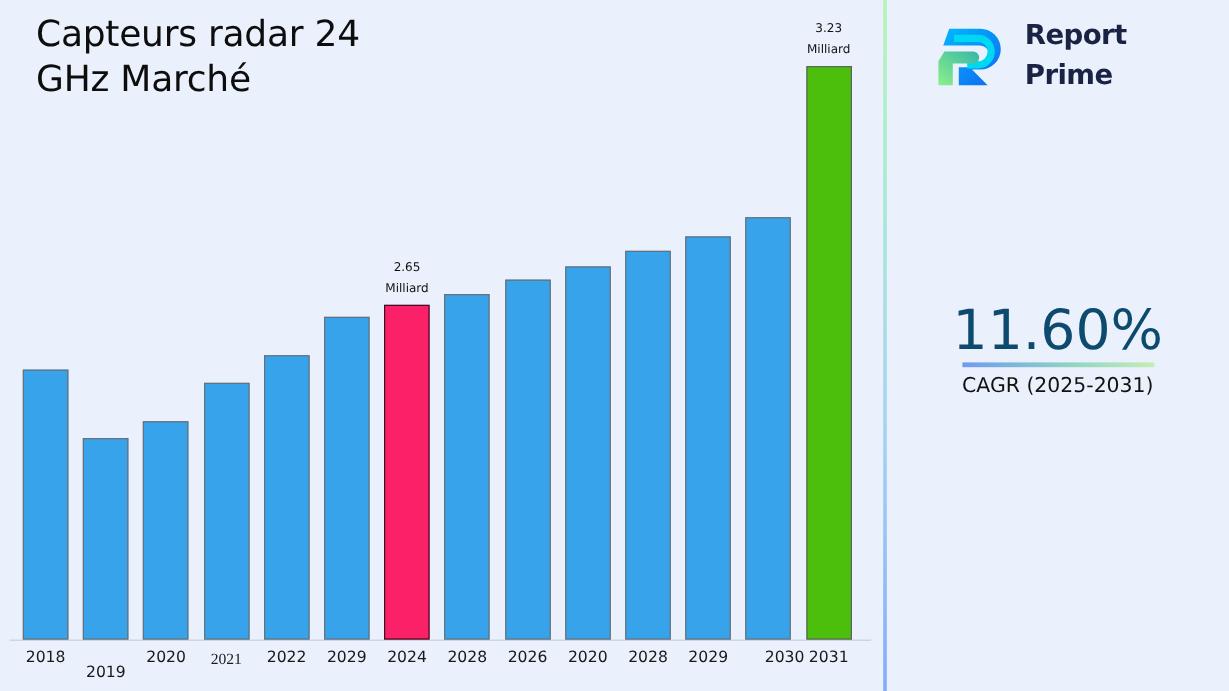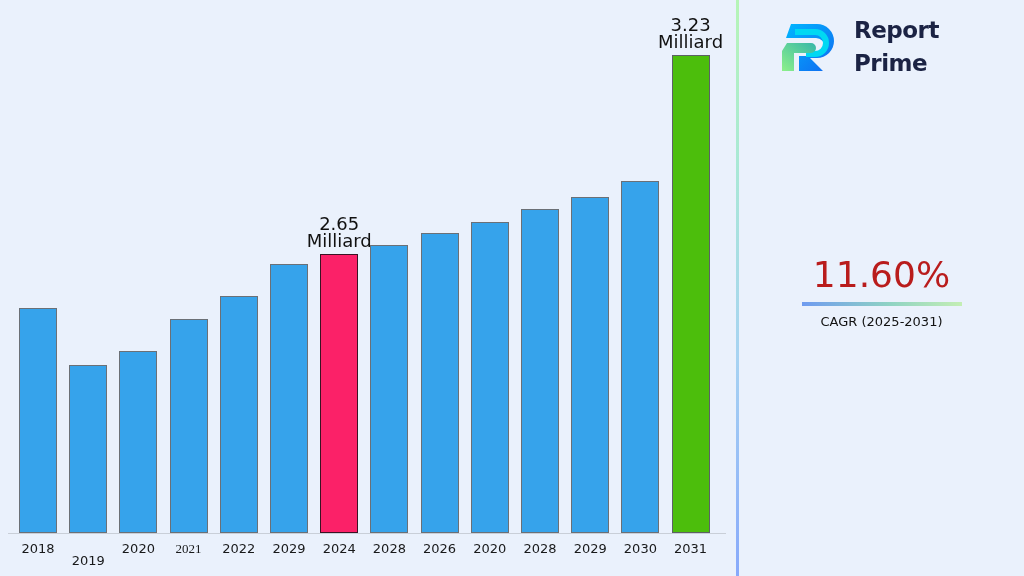--- a/index.html
+++ b/index.html
@@ -78,21 +78,21 @@
   }
   .bar.highlight-forecast {
     background: #4cbe0c;
     border-color: #5c6165;
   }
   .bar-value-label {
     position: absolute;
     left: 50%;
     transform: translateX(-50%);
     text-align: center;
-    font-size: 18px;
+    font-size: 10px;
     line-height: 17px;
     color: #111;
     white-space: pre-line;
     width: 90px;
   }
   .tick-label {
     position: absolute;
     top: 541px;
     width: 60px;
     text-align: center;
@@ -140,44 +140,46 @@
     letter-spacing: -0.5px;
   }
   #cagr-block {
     position: absolute;
     left: 0;
     top: 252px;
     width: 285px;
     text-align: center;
   }
   #cagr-value {
-    font-size: 36px;
+    font-size: 46px;
     line-height: 46px;
-    color: #b91c1c;
+    color: #0c4a6e;
     font-weight: 400;
   }
   #cagr-rule {
     width: 160px;
     height: 4px;
     margin: 4px auto 5px auto;
     background: linear-gradient(to right, #6f9bf0 0%, #8fd3c3 55%, #c4eeb4 100%);
   }
   #cagr-caption {
-    font-size: 13px;
+    font-size: 17px;
     line-height: 22px;
     color: #121212;
   }
 </style>
 </head>
 <body>
 
 <div id="root">
 
   <div id="left-panel">
 
+    <div id="chart-title">Capteurs radar 24
+GHz Marché</div>
 
     <div id="plot-area">
       <div id="axis-line"></div>
 
     <div class="bar-group" style="left: 19px;">
           <div class="bar" style="height: 225.45px;"></div>
         </div>
         <div class="tick-label" style="left: 8px;">2018</div>
         <div class="bar-group" style="left: 69.2px;">
           <div class="bar" style="height: 167.95px;"></div>
@@ -221,21 +223,21 @@
           <div class="bar" style="height: 324.35px;"></div>
         </div>
         <div class="tick-label" style="left: 510px;">2028</div>
         <div class="bar-group" style="left: 571.2px;">
           <div class="bar" style="height: 335.85px;"></div>
         </div>
         <div class="tick-label" style="left: 560.2px;">2029</div>
         <div class="bar-group" style="left: 621.4px;">
           <div class="bar" style="height: 351.95px;"></div>
         </div>
-        <div class="tick-label" style="left: 610.4px;">2030</div>
+        <div class="tick-label" style="left: 610.4px; text-align: right;">2030</div>
         <div class="bar-group" style="left: 671.6px;">
           <div class="bar highlight-forecast" style="height: 478.45px;"></div>
           <div class="bar-value-label" style="bottom: 483.45px;">3.23
 Milliard</div>
         </div>
         <div class="tick-label" style="left: 660.6px;">2031</div>
       </div>
 
   </div>
 

